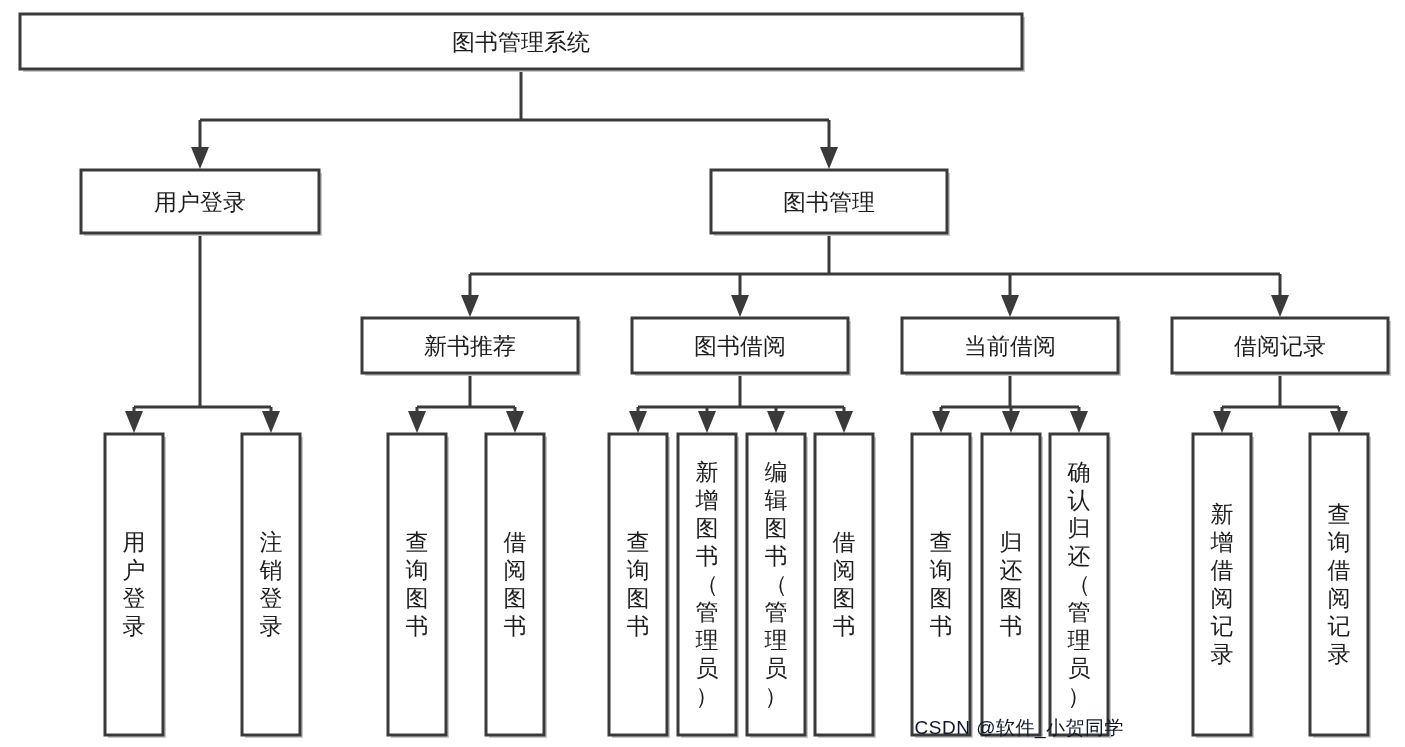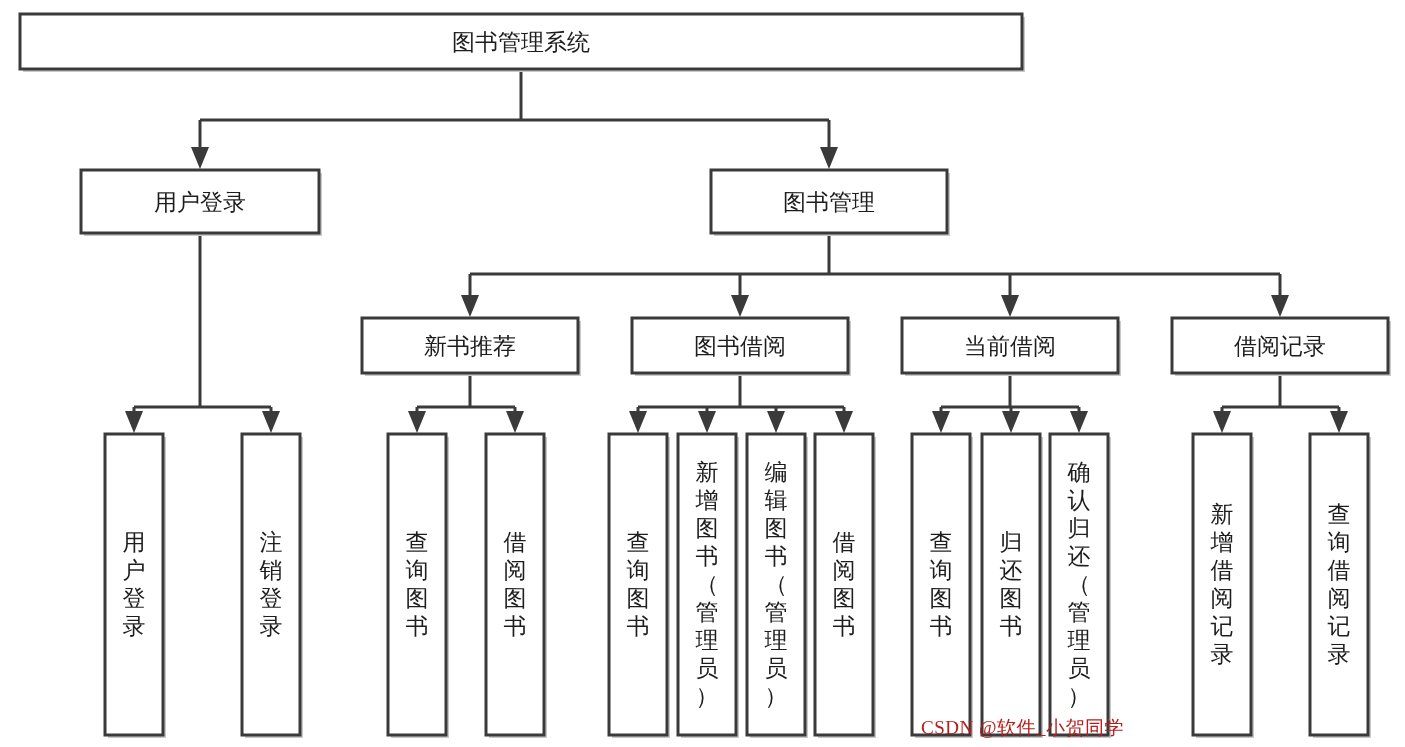--- a/index.html
+++ b/index.html
@@ -56,23 +56,23 @@
   .node-label-v {
     font-family: "DejaVu Sans", "Liberation Sans", sans-serif;
     font-size: 23px;
     fill: #1d1d1d;
     text-anchor: middle;
   }
   .watermark {
     position: absolute;
     right: 8px;
     bottom: 6px;
-    font-family: Liberation Serif, serif;
+    font-family: Liberation Sans, sans-serif;
     font-size: 19px;
-    color: #b91c1c;
+    color: #0f172a;
     white-space: nowrap;
     letter-spacing: 0.5px;
   }
 </style>
 </head>
 <body>
 
 <div id="diagram-root">
   <svg id="tree-svg" viewBox="0 0 1405 747" xmlns="http://www.w3.org/2000/svg">
     <g id="connectors-layer">

